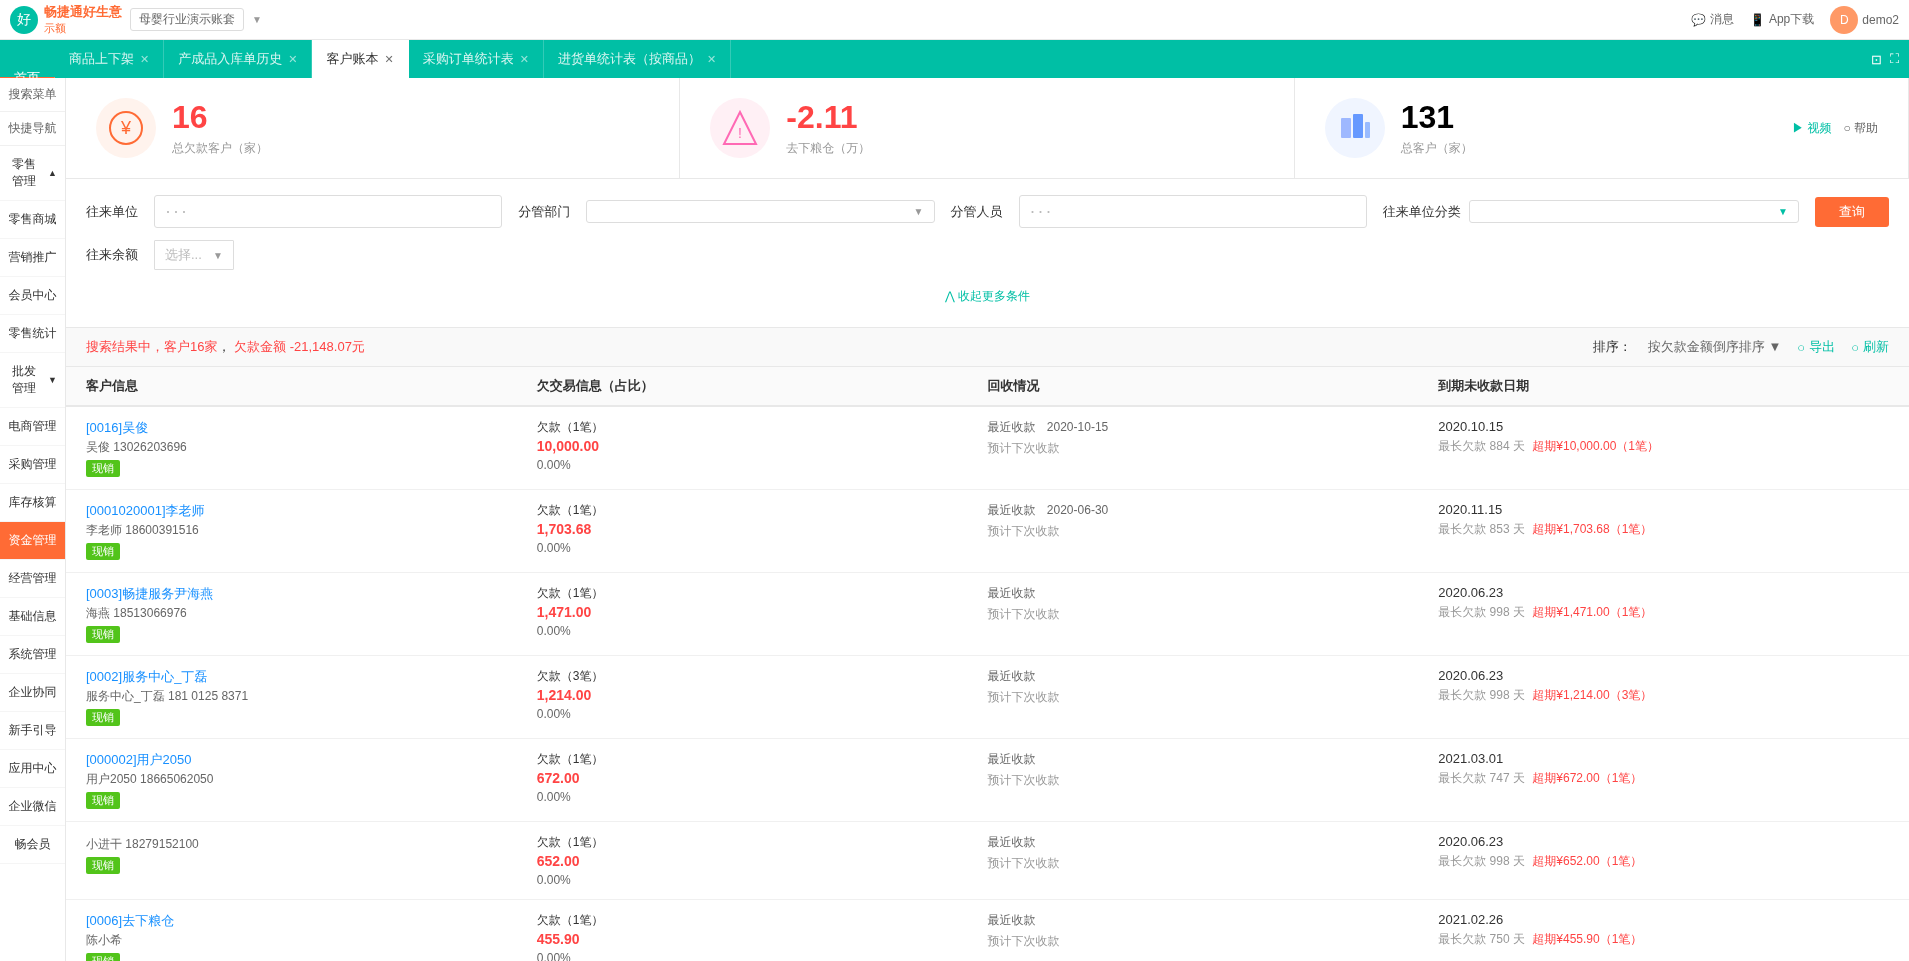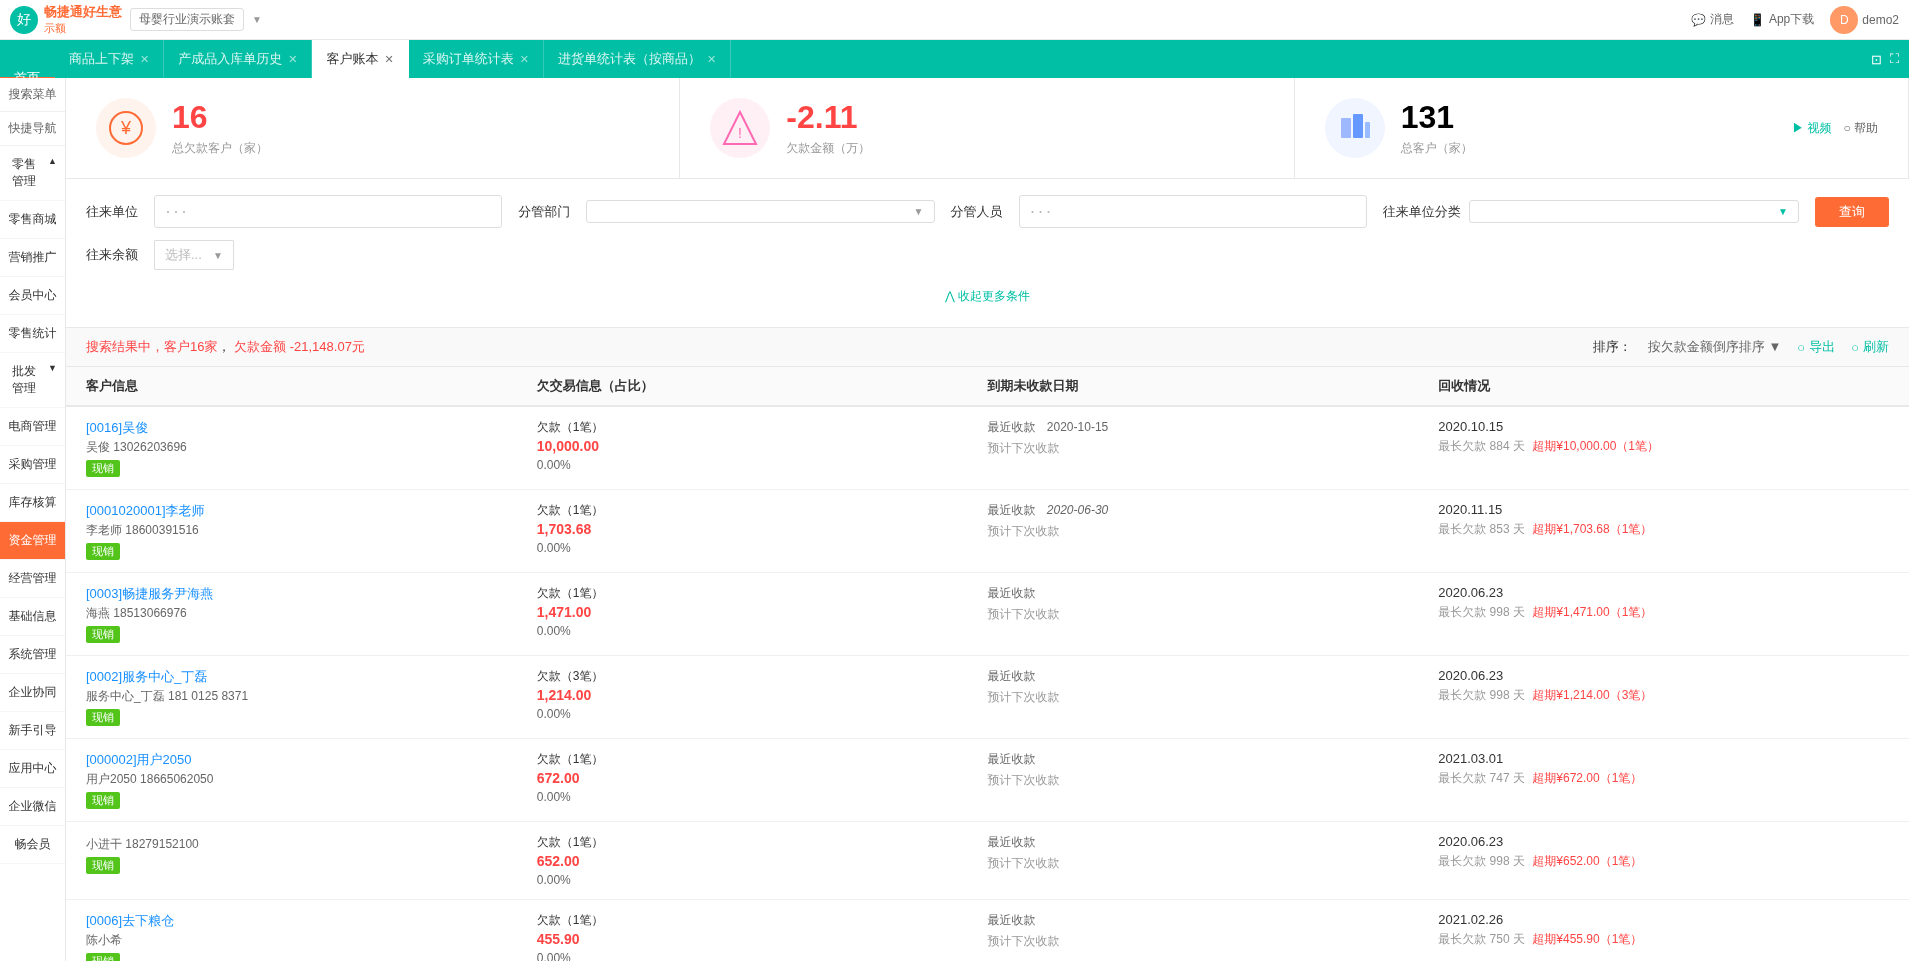--- a/index.html
+++ b/index.html
@@ -28,21 +28,21 @@
 
     
     .main-content { display: flex; flex: 1; overflow: hidden; }
 
     
     .sidebar { width: 66px; background: #fff; border-right: 1px solid #e8e8e8; display: flex; flex-direction: column; }
     .search-menu { padding: 8px; text-align: center; font-size: 12px; color: #666; border-bottom: 1px solid #f0f0f0; cursor: pointer; }
     .quick-nav { padding: 8px; text-align: center; font-size: 12px; color: #666; border-bottom: 1px solid #f0f0f0; cursor: pointer; font-family: Liberation Serif, serif; }
     .nav-item { padding: 10px 8px; text-align: center; font-size: 12px; color: #333; cursor: pointer; border-bottom: 1px solid #f5f5f5; }
     .nav-item.active { background: #ff6b35; color: white; }
-    .nav-item.has-arrow { display: flex; align-items: flex-start; justify-content: center; gap: 8px; }
+    .nav-item.has-arrow { display: flex; align-items: center; justify-content: center; gap: 8px; }
 
     
     .page-content { flex: 1; overflow-y: auto; background: #f5f5f5; }
 
     
     .stats-row { display: flex; background: #fff; border-bottom: 1px solid #e8e8e8; }
     .stat-card { flex: 1; display: flex; align-items: center; padding: 20px 30px; border-right: 1px solid #e8e8e8; gap: 16px; }
     .stat-icon { width: 60px; height: 60px; border-radius: 50%; display: flex; align-items: center; justify-content: center; font-size: 28px; }
     .stat-icon.orange { background: #fff3ed; color: #ff6b35; }
     .stat-icon.pink { background: #fff0f5; color: #ff69b4; }
@@ -203,21 +203,21 @@
         </div>
         <div class="stat-card">
           <div class="stat-icon pink">
             <svg width="36" height="36" viewBox="0 0 36 36">
               <polygon points="18,2 34,34 2,34" fill="none" stroke="#ff69b4" stroke-width="2"></polygon>
               <text x="18" y="28" text-anchor="middle" font-size="14" fill="#ff69b4">!</text>
             </svg>
           </div>
           <div class="stat-info">
             <div class="stat-value red">-2.11</div>
-            <div class="stat-label">欠款金额（万）</div>
+            <div class="stat-label">去下粮仓（万）</div>
           </div>
         </div>
         <div class="stat-card">
           <div class="stat-icon blue">
             <svg width="36" height="36" viewBox="0 0 36 36">
               <rect x="4" y="8" width="10" height="20" fill="#9eb8ff" rx="1"></rect>
               <rect x="16" y="4" width="10" height="24" fill="#6699ff" rx="1"></rect>
               <rect x="28" y="12" width="5" height="16" fill="#99bbff" rx="1"></rect>
             </svg>
           </div>
@@ -301,22 +301,22 @@
             <span>○</span>
             <span>刷新</span>
           </span>
         </div>
       </div>
 
       <div class="table-container">
         <div class="table-header">
           <div>客户信息</div>
           <div>欠交易信息（占比）</div>
+          <div>回收情况</div>
           <div>到期未收款日期</div>
-          <div>回收情况</div>
         </div>
 
         <div class="table-row">
           <div>
             <div class="customer-name">[0016]吴俊</div>
             <div class="customer-phone">吴俊  13026203696</div>
             <div class="tag">现销</div>
           </div>
           <div>
             <div class="debt-count">欠款（1笔）</div>
@@ -346,21 +346,21 @@
             <div class="tag">现销</div>
           </div>
           <div>
             <div class="debt-count">欠款（1笔）</div>
             <div class="debt-amount">1,703.68</div>
             <div class="debt-percent">0.00%</div>
           </div>
           <div>
             <div class="collection-date">
               <span>最近收款</span>
-              <span style="margin-left:8px;font-style:italic;">2020-06-30</span>
+              <span style="margin-left:8px;">2020-06-30</span>
             </div>
             <div class="next-collection">预计下次收款</div>
           </div>
           <div>
             <div class="overdue-date">2020.11.15</div>
             <div class="overdue-days">
               <span>最长欠款 853 天</span>
               <span class="overdue-amount" style="cursor:pointer;margin-left:4px;">超期¥1,703.68（1笔）</span>
             </div>
           </div>

